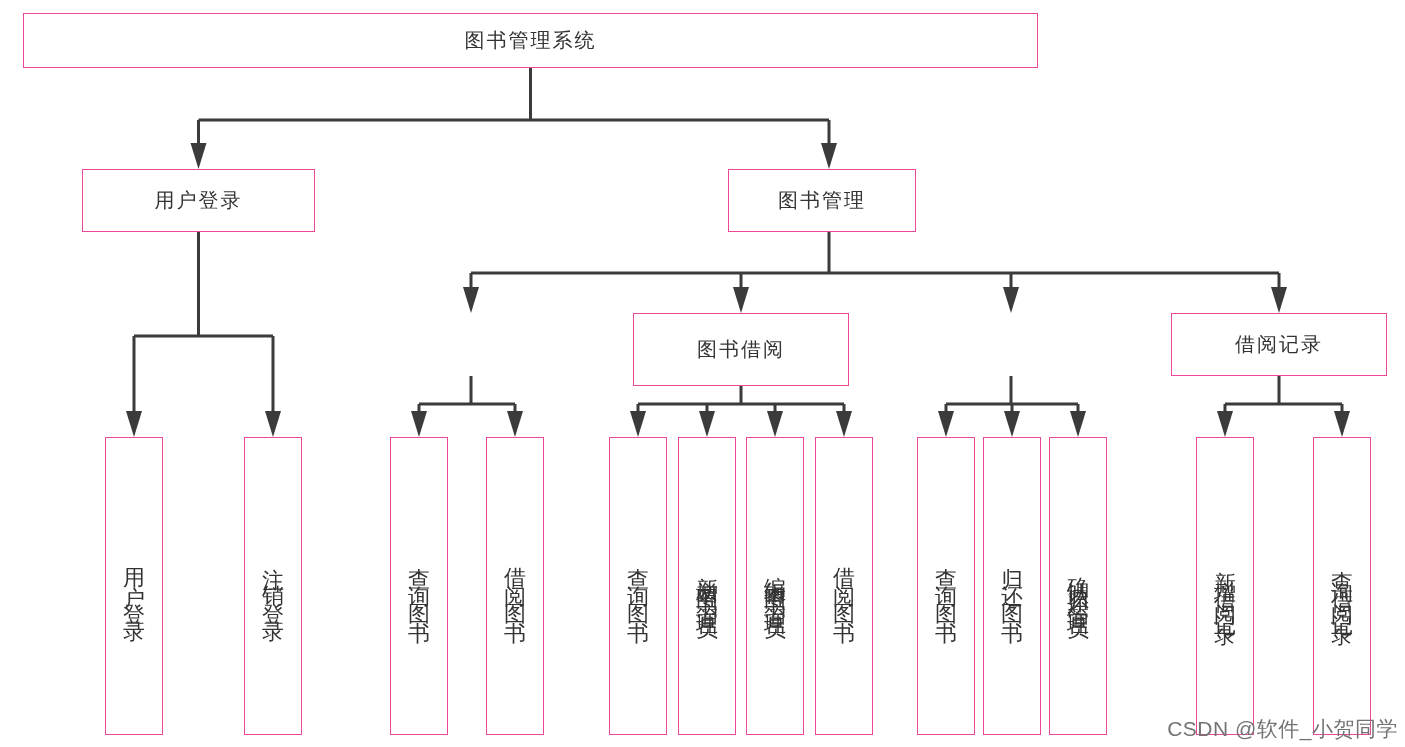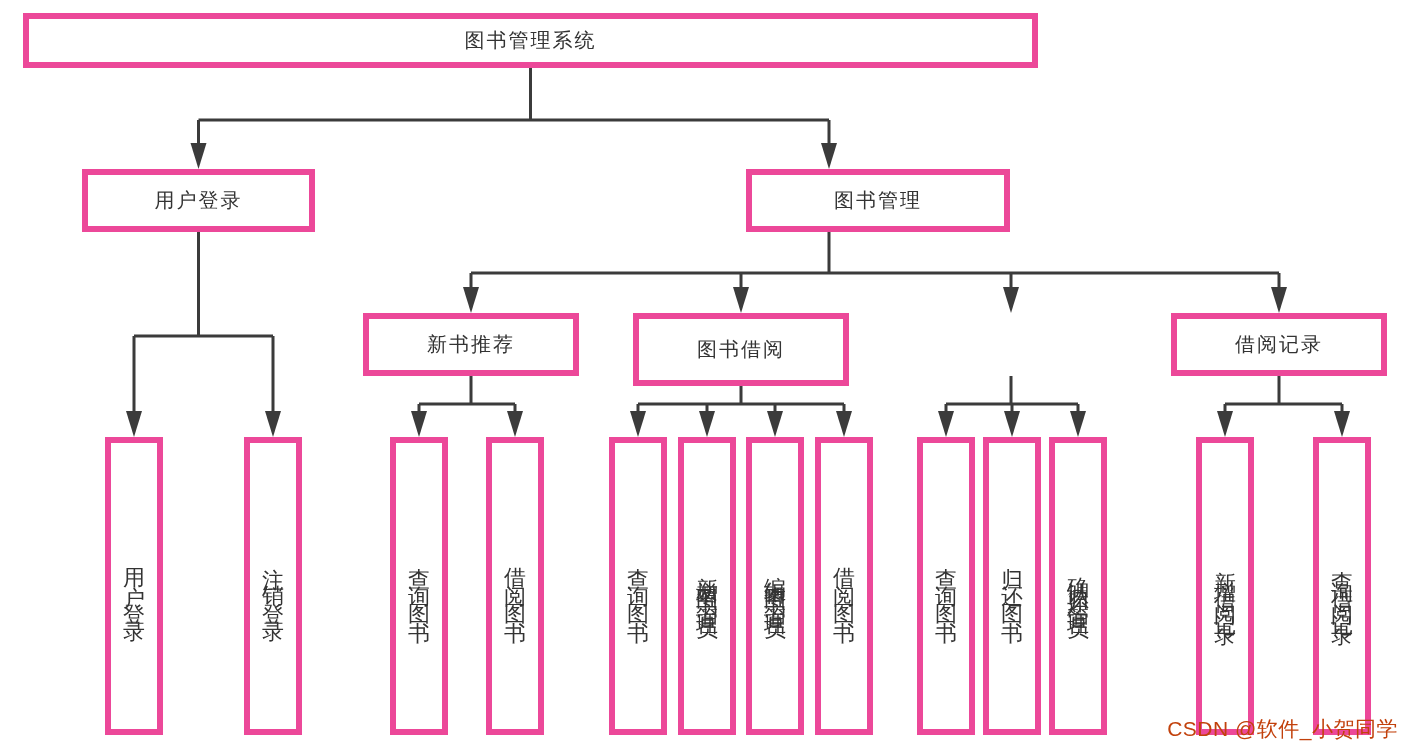--- a/index.html
+++ b/index.html
@@ -10,21 +10,21 @@
     height: 747px;
     background: #ffffff;
     font-family: "Liberation Sans", sans-serif;
     overflow: hidden;
     color: #333333;
   }
   .wires { position: absolute; left: 0; top: 0; width: 1405px; height: 747px; }
   .box {
     position: absolute;
     background: #ffffff;
-    border: 6px solid #ec4899;
+    border: 1px solid #ec4899;
     display: flex;
     align-items: center;
     justify-content: center;
   }
   .box.h span {
     font-size: 20px;
     letter-spacing: 2px;
     white-space: nowrap;
     color: #333333;
   }
@@ -37,21 +37,21 @@
   }
   .vt4 { letter-spacing: 18px; }
   .vt6 { letter-spacing: 11px; }
   .vt9 { letter-spacing: 6px; }
   .watermark {
     position: absolute;
     right: 7px;
     bottom: 4px;
     font-size: 21px;
     letter-spacing: 0.5px;
-    color: #c2410c;
+    color: #737373;
     z-index: 5;
     white-space: nowrap;
   }
 </style>
 </head>
 <body>
 
 <div class="stage">
 
   <svg class="wires" width="1405" height="747" viewBox="0 0 1405 747" xmlns="http://www.w3.org/2000/svg">
@@ -87,27 +87,24 @@
     </g>
   </svg>
 
   <div class="box h" style="left:23px;top:13px;width:1015px;height:55px">
     <span>图书管理系统</span>
   </div>
 
   <div class="box h" style="left:82px;top:169px;width:233px;height:63px">
     <span>用户登录</span>
   </div>
-  <div class="box h" style="left:746px;top:169px;width:264px;height:63px">
+  <div class="box h" style="left:728px;top:169px;width:188px;height:63px">
     <span>图书管理</span>
   </div>
 
-  <div class="box h" style="left:363px;top:313px;width:216px;height:63px">
-    <span>新书推荐</span>
-  </div>
   <div class="box h" style="left:633px;top:313px;width:216px;height:73px">
     <span>图书借阅</span>
   </div>
   <div class="box h" style="left:1171px;top:313px;width:216px;height:63px">
     <span>借阅记录</span>
   </div>
 
   <div class="box v" style="left:105px;top:437px;width:58px;height:298px">
     <span class="vt4">用户登录</span>
   </div>

